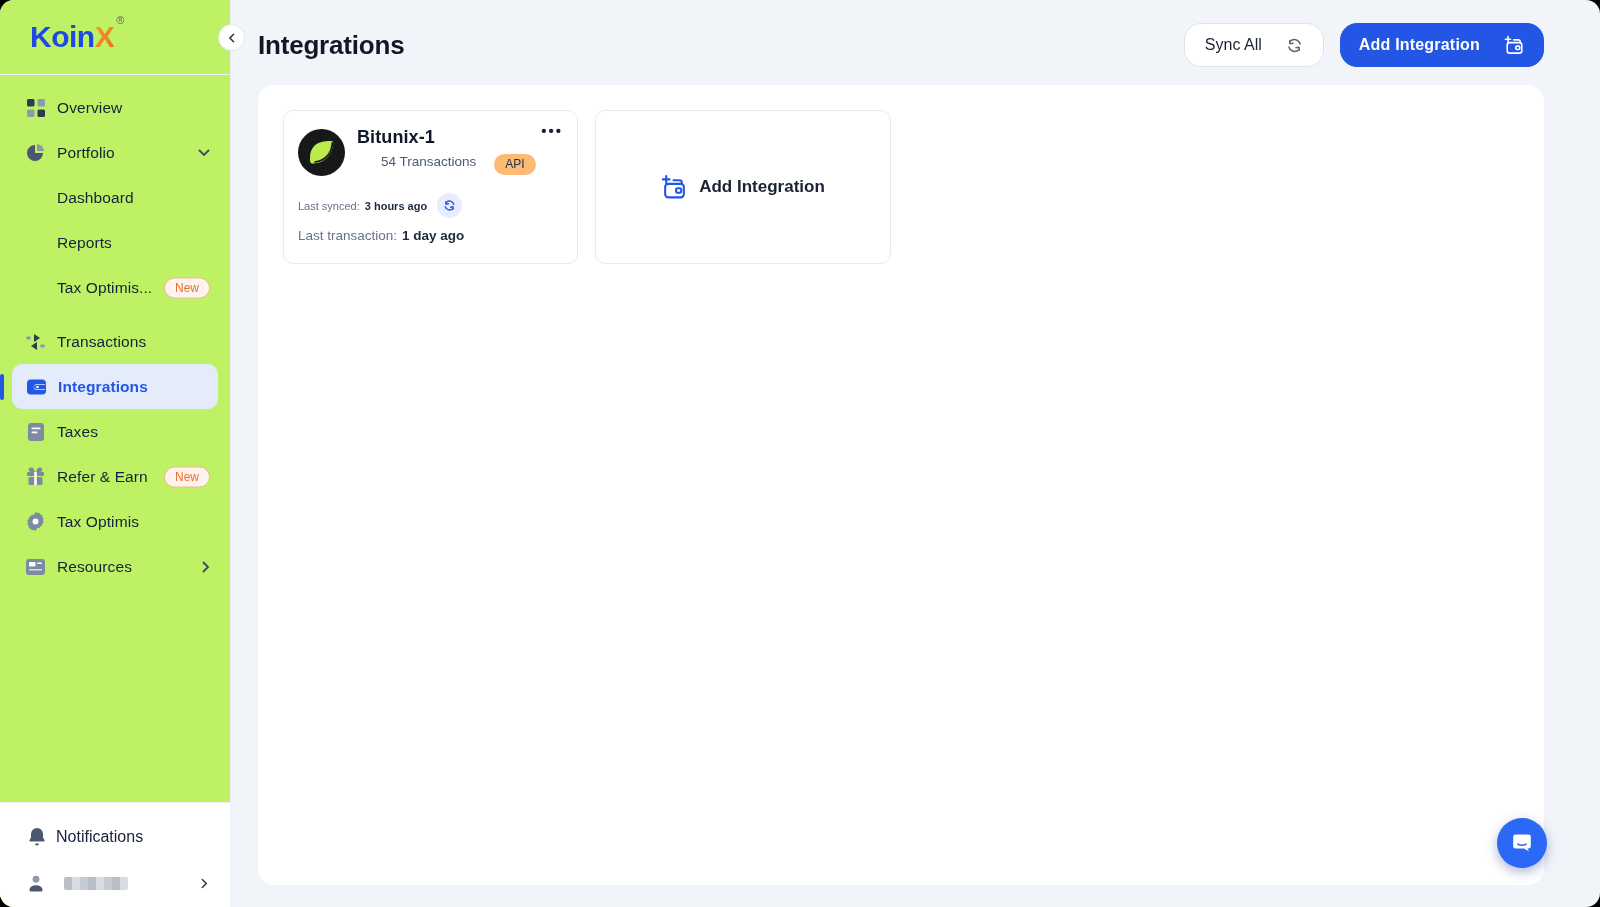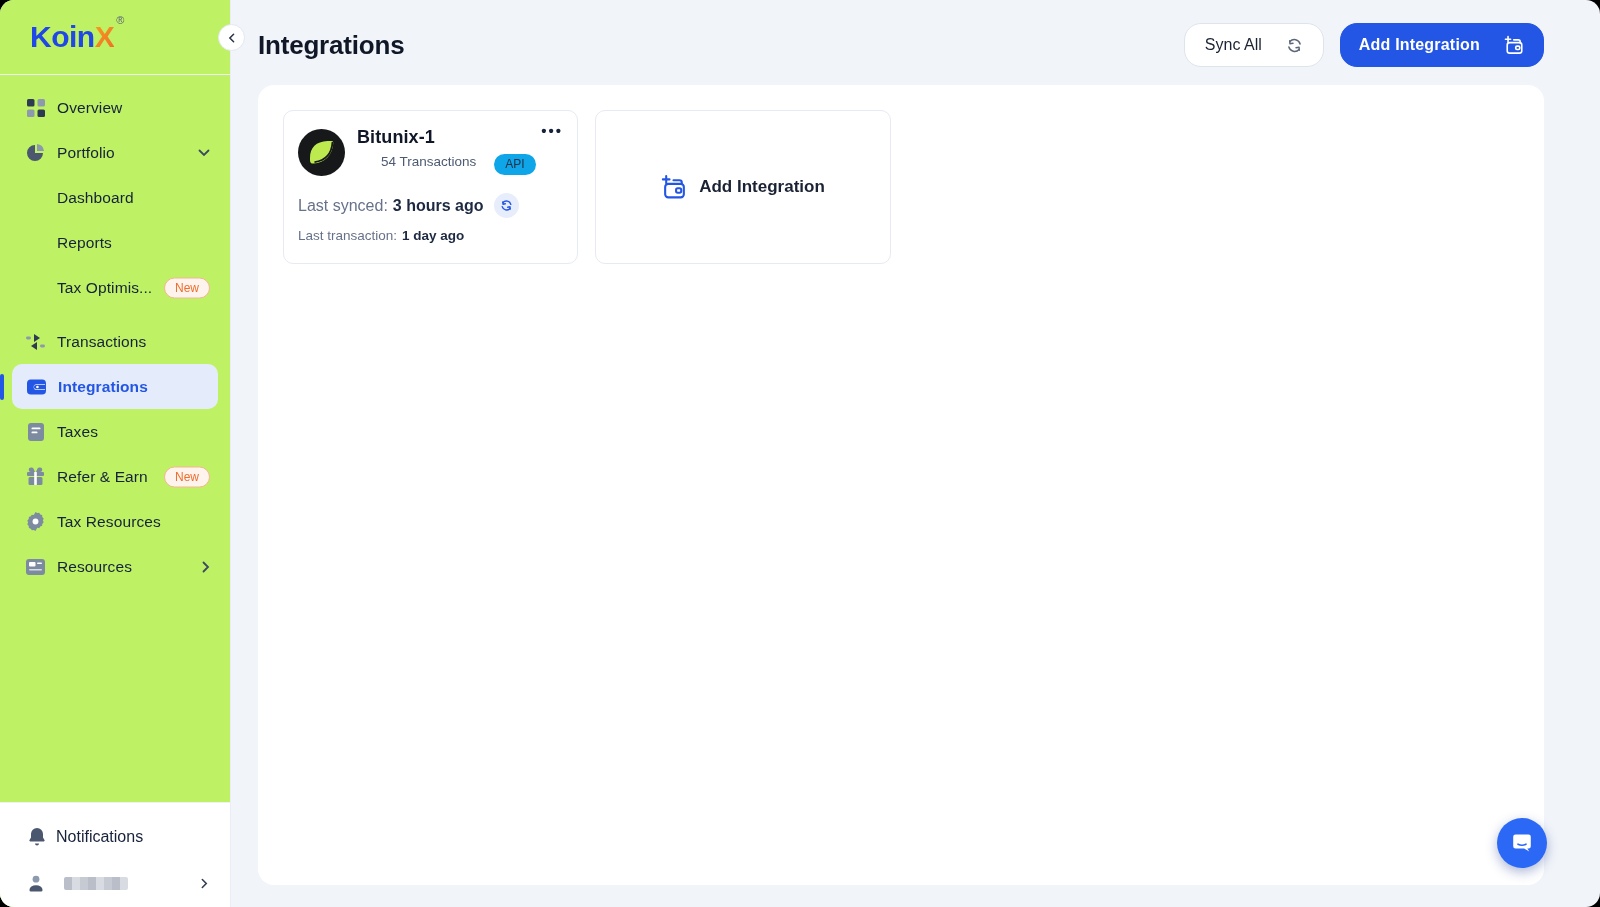--- a/index.html
+++ b/index.html
@@ -53,23 +53,23 @@
   .btn-primary { background:#2356e4; color:#fff; border:1px solid #2356e4; padding:0 18px; font-weight:600; letter-spacing:0.2px; }
 
   .panel { position:absolute; left:27px; top:85px; width:1286px; height:800px; background:#fff; border-radius:16px; padding:25px; }
   .cards-row { display:flex; gap:17px; }
   .int-card { width:295px; height:154px; border:1px solid #e6eaf2; border-radius:10px; background:#fff; padding:14px 14px 12px; position:relative; }
   .card-head { display:flex; align-items:flex-start; }
   .exchange-logo { width:47px; height:47px; margin:4px 12px 0 0; flex:0 0 47px; }
   .card-name { font-size:18px; font-weight:bold; color:#101828; margin-top:2px; letter-spacing:0.1px; }
   .card-sub { display:flex; gap:18px; margin-top:6px;margin-left:24px; }
   .card-tx { font-size:13.5px; color:#4c5a72; }
-  .api-badge { font-size:12px; color:#24314a; background:#0ea5e9; border-radius:999px; padding:4px 11px 5px; line-height:1; }
+  .api-badge { font-size:12px; color:#24314a; background:#fdba74; border-radius:999px; padding:4px 11px 5px; line-height:1; }
   .dots-menu { position:absolute; right:14px; top:12px; color:#16213a; font-size:15px; font-weight:bold; letter-spacing:2px; cursor:pointer; line-height:1; }
-  .sync-line { display:flex; align-items:center; margin-top:17px; font-size:16px; color:#66718a; gap:5px; }
+  .sync-line { display:flex; align-items:center; margin-top:17px; font-size:11px; color:#66718a; gap:5px; }
   .sync-line b { color:#1d2941; font-weight:600; }
   .sync-chip { width:25px; height:25px; border-radius:50%; background:#e7edfb; color:#2356e4; display:flex; align-items:center; justify-content:center; margin-left:5px; cursor:pointer; }
   .tx-line { display:flex; align-items:center; margin-top:10px; font-size:13.5px; color:#66718a; gap:5px; }
   .tx-line b { color:#1d2941; font-weight:600; }
 
   .add-card { width:296px; height:154px; border:1px solid #e6eaf2; border-radius:10px; background:#fff; display:flex; align-items:center; justify-content:center; gap:11px; cursor:pointer; }
   .add-card-label { font-size:17px; font-weight:600; color:#1a2233; }
 
   .chat-fab { position:absolute; right:53px; bottom:39px; width:50px; height:50px; border-radius:50%; background:#2b68f6; display:flex; align-items:center; justify-content:center; box-shadow:0 4px 12px rgba(20,50,140,.35); cursor:pointer; z-index:40; }
 
@@ -181,21 +181,21 @@
           </span>
       </div>
 
       <div class="nav-item">
         <span class="nico">
           <svg width="19" height="19" viewBox="0 0 20 20">
               <path fill="#7d8ba0" d="M10 0l1.8 1.1 2.1-.4 1.1 1.8 2 .7.1 2.1 1.5 1.6-.8 2 .8 2-1.5 1.6-.1 2.1-2 .7-1.1 1.8-2.1-.4L10 20l-1.8-1.1-2.1.4-1.1-1.8-2-.7-.1-2.1L1.4 13l.8-2-.8-2 1.5-1.6.1-2.1 2-.7 1.1-1.8 2.1.4z"></path>
               <circle cx="10" cy="10" r="3.1" fill="#fff"></circle>
             </svg>
         </span>
-        <span class="nav-label">Tax Resources</span>
+        <span class="nav-label">Tax Optimis</span>
       </div>
 
       <div class="nav-item">
         <span class="nico">
           <svg width="19" height="16" viewBox="0 0 19 16">
               <rect x="0" y="0" width="19" height="16" rx="3" fill="#7d8ba0"></rect>
               <rect x="3" y="3" width="6.5" height="4.5" rx="1" fill="#fff"></rect>
               <rect x="11" y="3.5" width="5" height="1.6" rx="0.8" fill="#fff"></rect>
               <rect x="3" y="10" width="13" height="1.6" rx="0.8" fill="#d7dde6"></rect>
             </svg>

